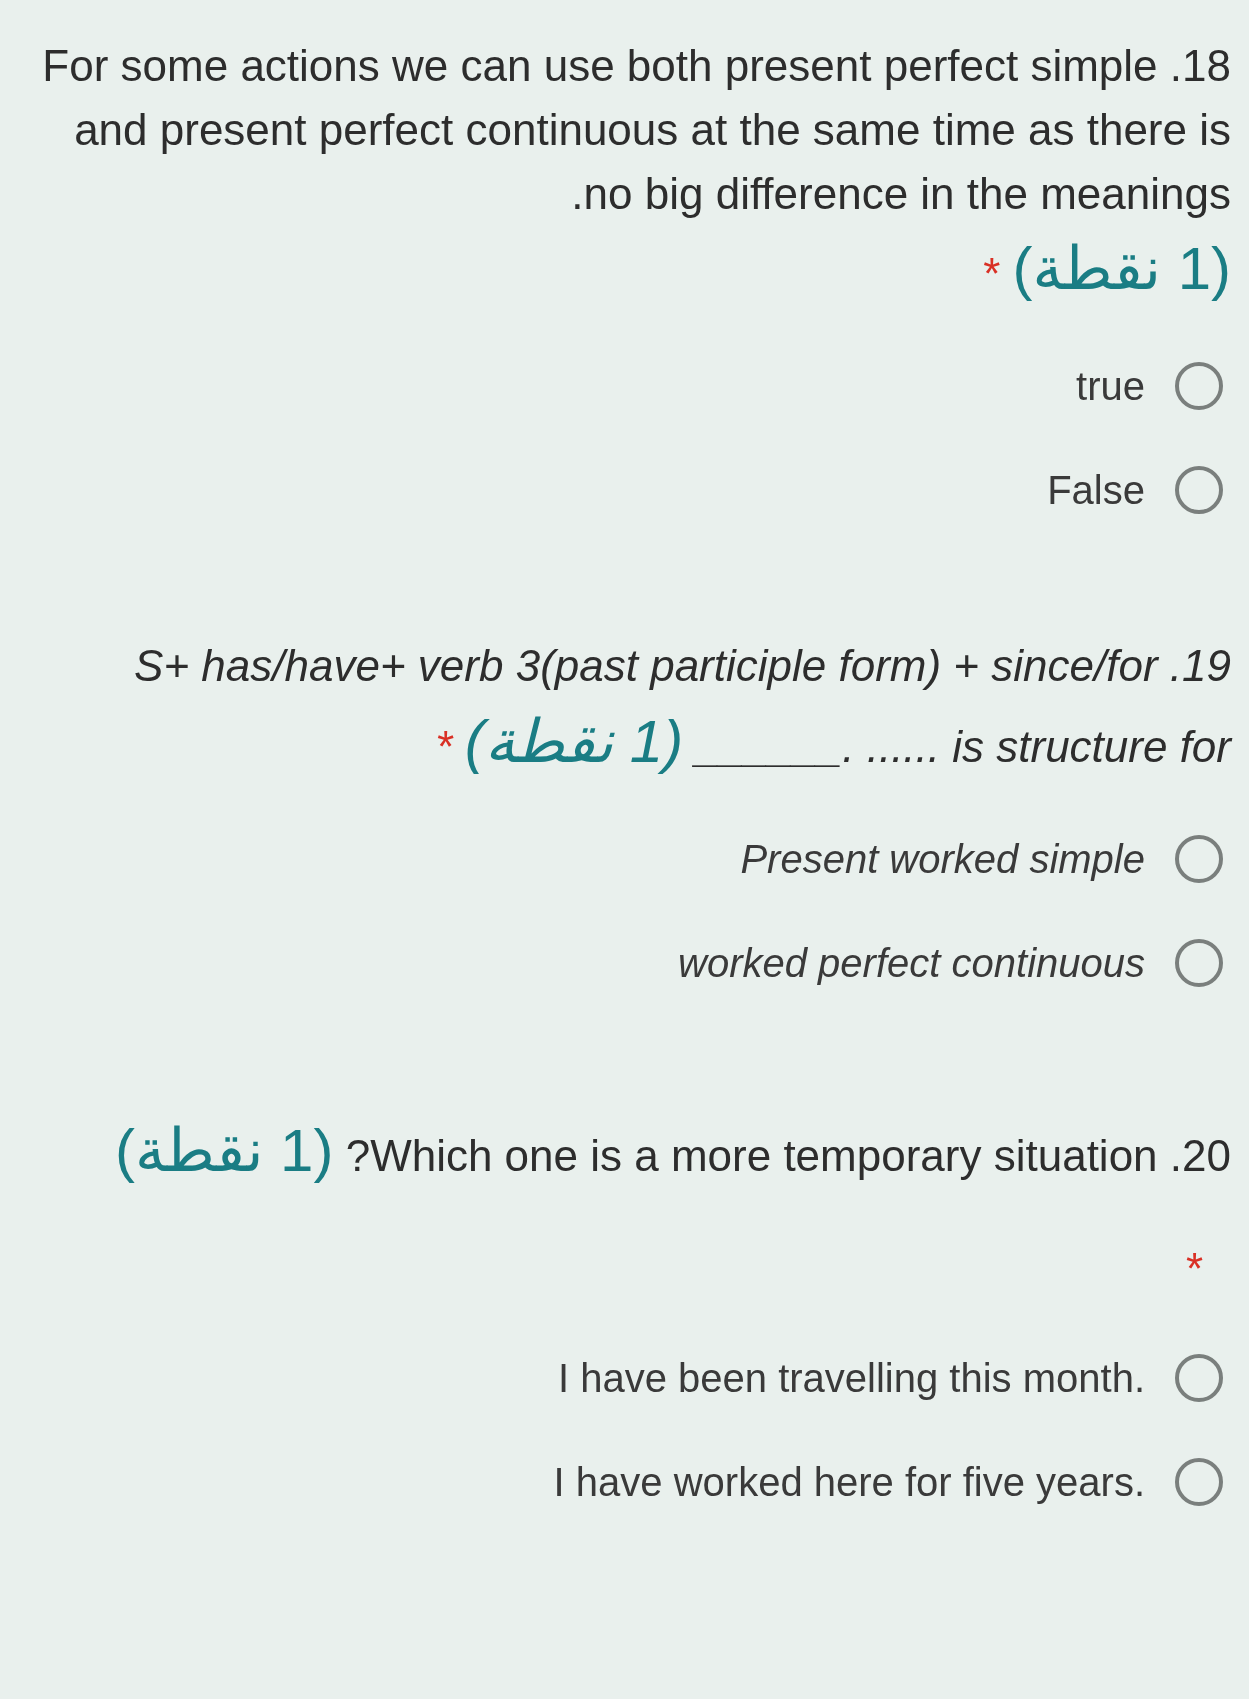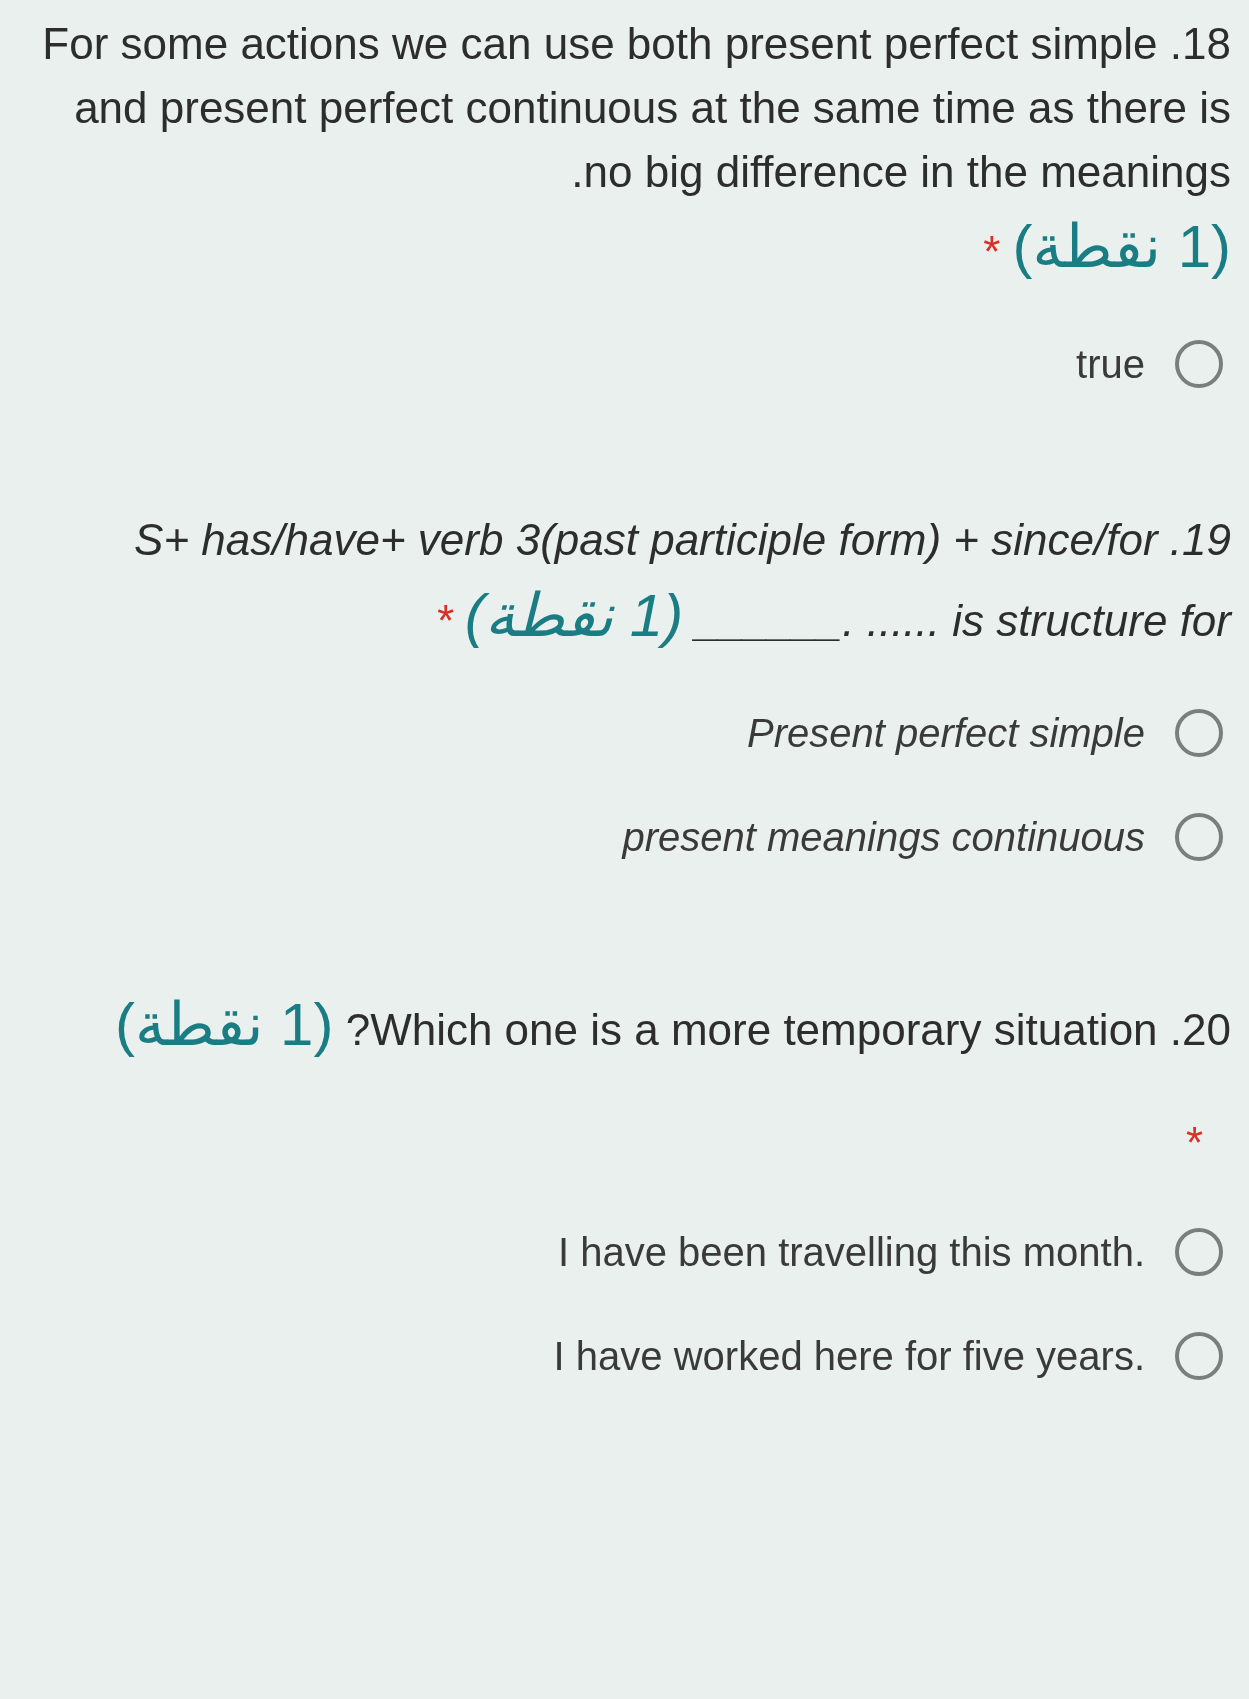--- a/index.html
+++ b/index.html
@@ -50,21 +50,21 @@
     border-radius: 50%;
     flex-shrink: 0;
     background: transparent;
   }
   .option-label {
     font-size: 40px;
     color: #3a3a3a;
     text-align: right;
     direction: ltr;
   }
-  .q18 .question-text { padding-top: 12px; }
+  .q18 .question-text { padding-top: 12px; margin-top: 22px; }
   .q19 { margin-top: 120px; font-style: italic; }
   .q20 { margin-top: 120px; }
   .q20 .question-text { }
   .q20 .required-line {
     text-align: right;
     font-size: 44px;
     color: #d93025;
     margin-bottom: 60px;
     padding-right: 28px;
   }
@@ -77,38 +77,42 @@
     <span>18</span><span>.</span>
     <span>For some actions we can use both present perfect simple and present perfect continuous at the same time as there is no big difference in the meanings.</span><br>
     <span class="points">(1 نقطة)</span>
     <span class="required">*</span>
   </div>
   <div class="options">
     <div class="option">
       <span class="radio"></span>
       <span class="option-label">true</span>
     </div>
+    <div class="option">
+      <span class="radio"></span>
+      <span class="option-label">False</span>
+    </div>
   </div>
 </div>
 
 <div class="question-block q19">
   <div class="question-text">
     <span>19</span><span>.</span>
     <span>S+ has/have+ verb 3(past participle form) + since/for ______. ...... is structure for</span>
     <span class="points">(1 نقطة)</span>
     <span class="required">*</span>
   </div>
   <div class="options">
     <div class="option">
       <span class="radio"></span>
-      <span class="option-label">Present perfect simple</span>
+      <span class="option-label">Present worked simple</span>
     </div>
     <div class="option">
       <span class="radio"></span>
-      <span class="option-label">present meanings continuous</span>
+      <span class="option-label">worked perfect continuous</span>
     </div>
   </div>
 </div>
 
 <div class="question-block q20">
   <div class="question-text">
     <span>20</span><span>.</span>
     <span>Which one is a more temporary situation?</span>
     <span class="points">(1 نقطة)</span>
   </div>

